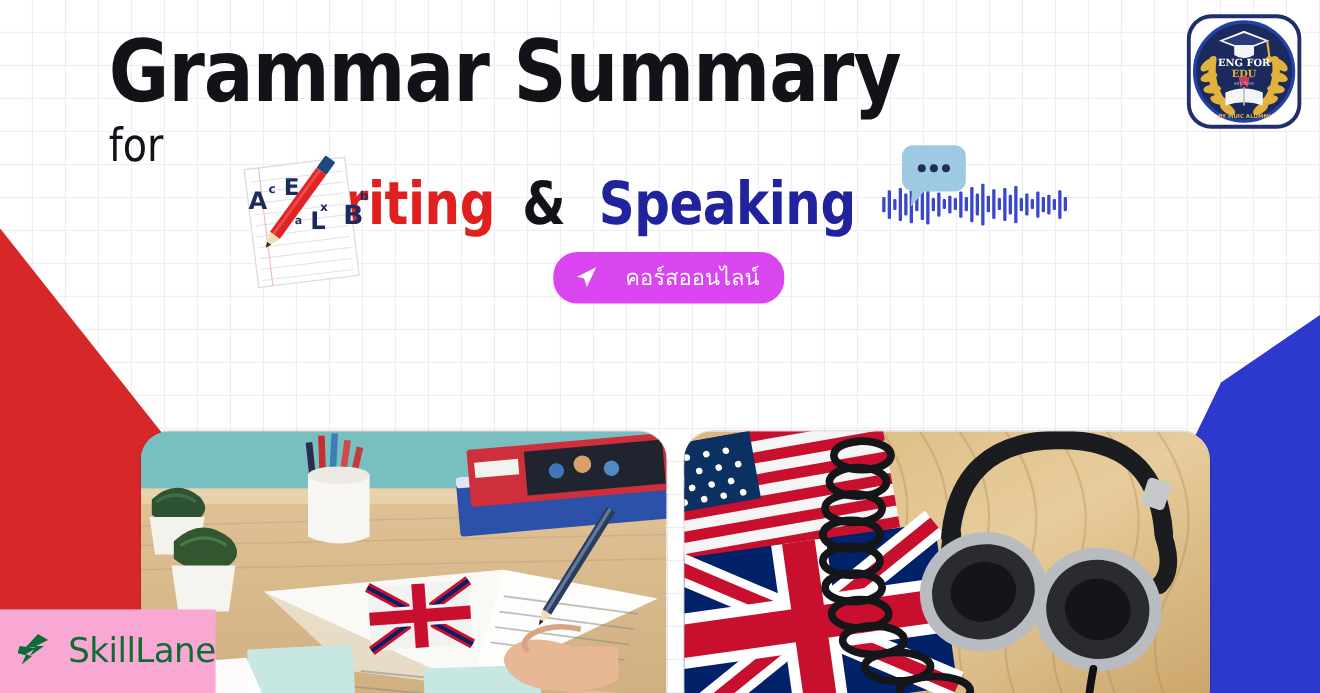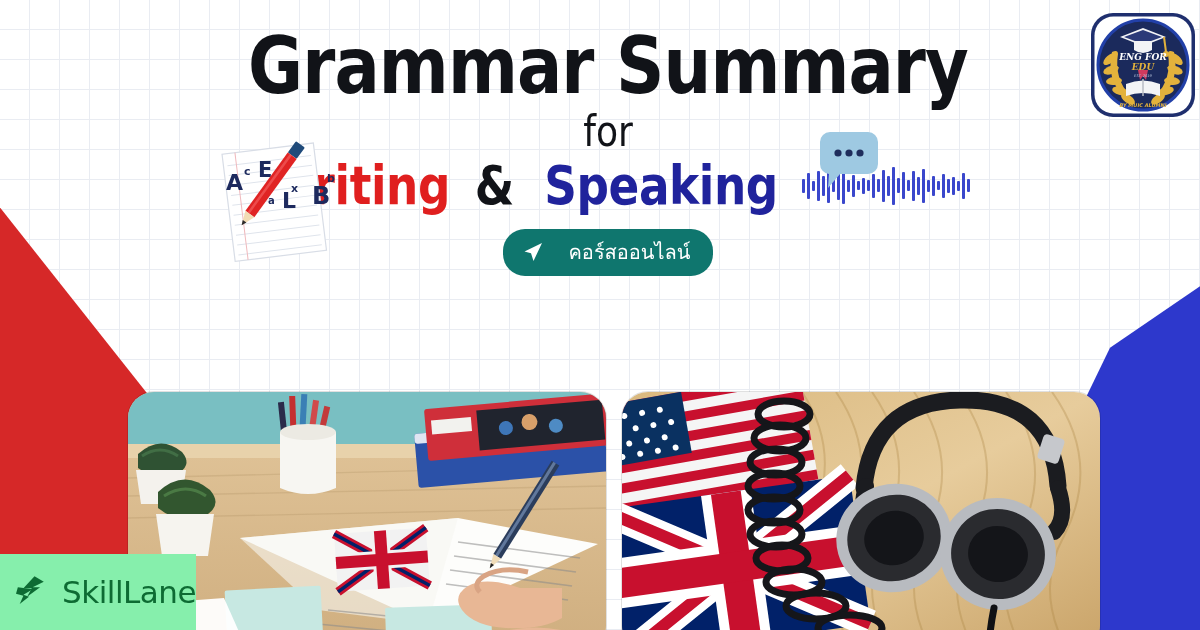--- a/index.html
+++ b/index.html
@@ -41,21 +41,21 @@
     right: -2px; top: 285px;
     width: 230px; height: 348px;
     background: #2d38cc;
     clip-path: polygon(100% 0, 100% 100%, 0 100%, 60% 18%);
   }
 
   
   .headline {
     position: absolute;
     left: 16px; right: 0; top: 28px;
-    text-align: center;
+    text-align: left;
     z-index: 6;
   }
   .title-main {
     font-family: "DejaVu Sans", sans-serif;
     font-size: 78px;
     font-weight: 700;
     letter-spacing: -1px;
     line-height: 0.98;
     color: #111318;
     transform: scaleX(0.86);
@@ -117,21 +117,21 @@
   
   .badge-wrap {
     margin-top: 16px;
     display: flex;
     justify-content: center;
   }
   .badge {
     display: inline-flex;
     align-items: center;
     gap: 23px;
-    background: #0f766e;
+    background: #d946ef;
     color: #ffffff;
     border-radius: 22px;
     padding: 7px 22px 8px 18px;
     font-family: Liberation Sans, sans-serif;
     font-size: 20px;
   }
   .badge svg { display: block; }
 
   
   .speech-bubble {
@@ -161,41 +161,40 @@
   }
   .photo-left  { left: 128px; }
   .photo-right { left: 622px; }
   .photo svg { display:block; width:100%; height:100%; }
 
   
   .skilllane {
     position: absolute;
     left: 0; bottom: 0;
     width: 196px; height: 76px;
-    background: #86efac;
+    background: #f9a8d4;
     display: flex;
     align-items: center;
     gap: 9px;
     padding-left: 16px;
     z-index: 9;
   }
   .skilllane-text {
     font-family: "DejaVu Sans", sans-serif;
     font-size: 31px;
     color: #0d6b33;
     letter-spacing: -0.5px;
   }
 
   
   .brand-logo {
     position: absolute;
-    right: 4px; top: 12px;
+    right: 16px; top: 12px;
     width: 106px; height: 106px;
     z-index: 9;
-    font-style: italic;
   }
   .brand-logo svg { display:block; }
 </style>
 </head>
 <body>
 
 <div class="banner">
 
   <div class="grid-bg"></div>
 

